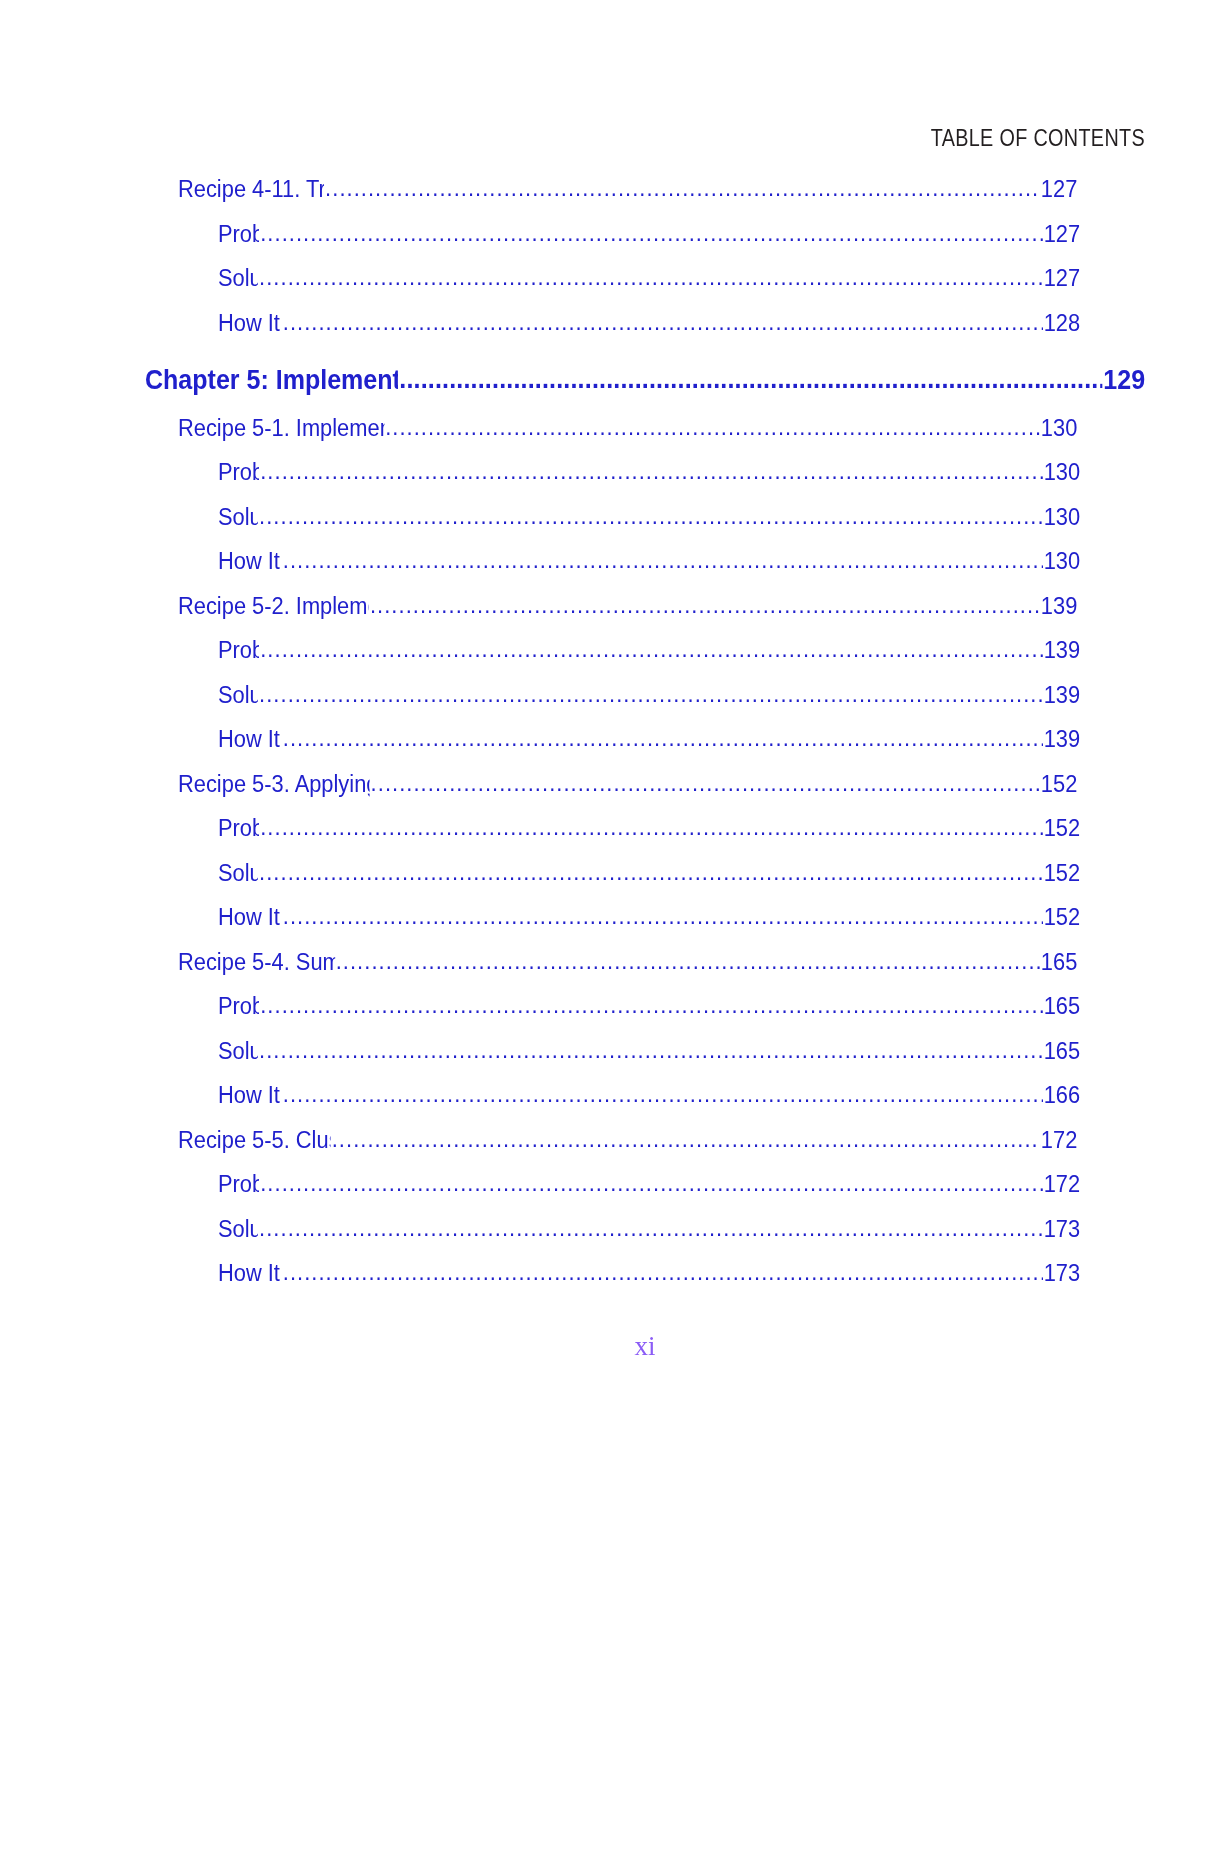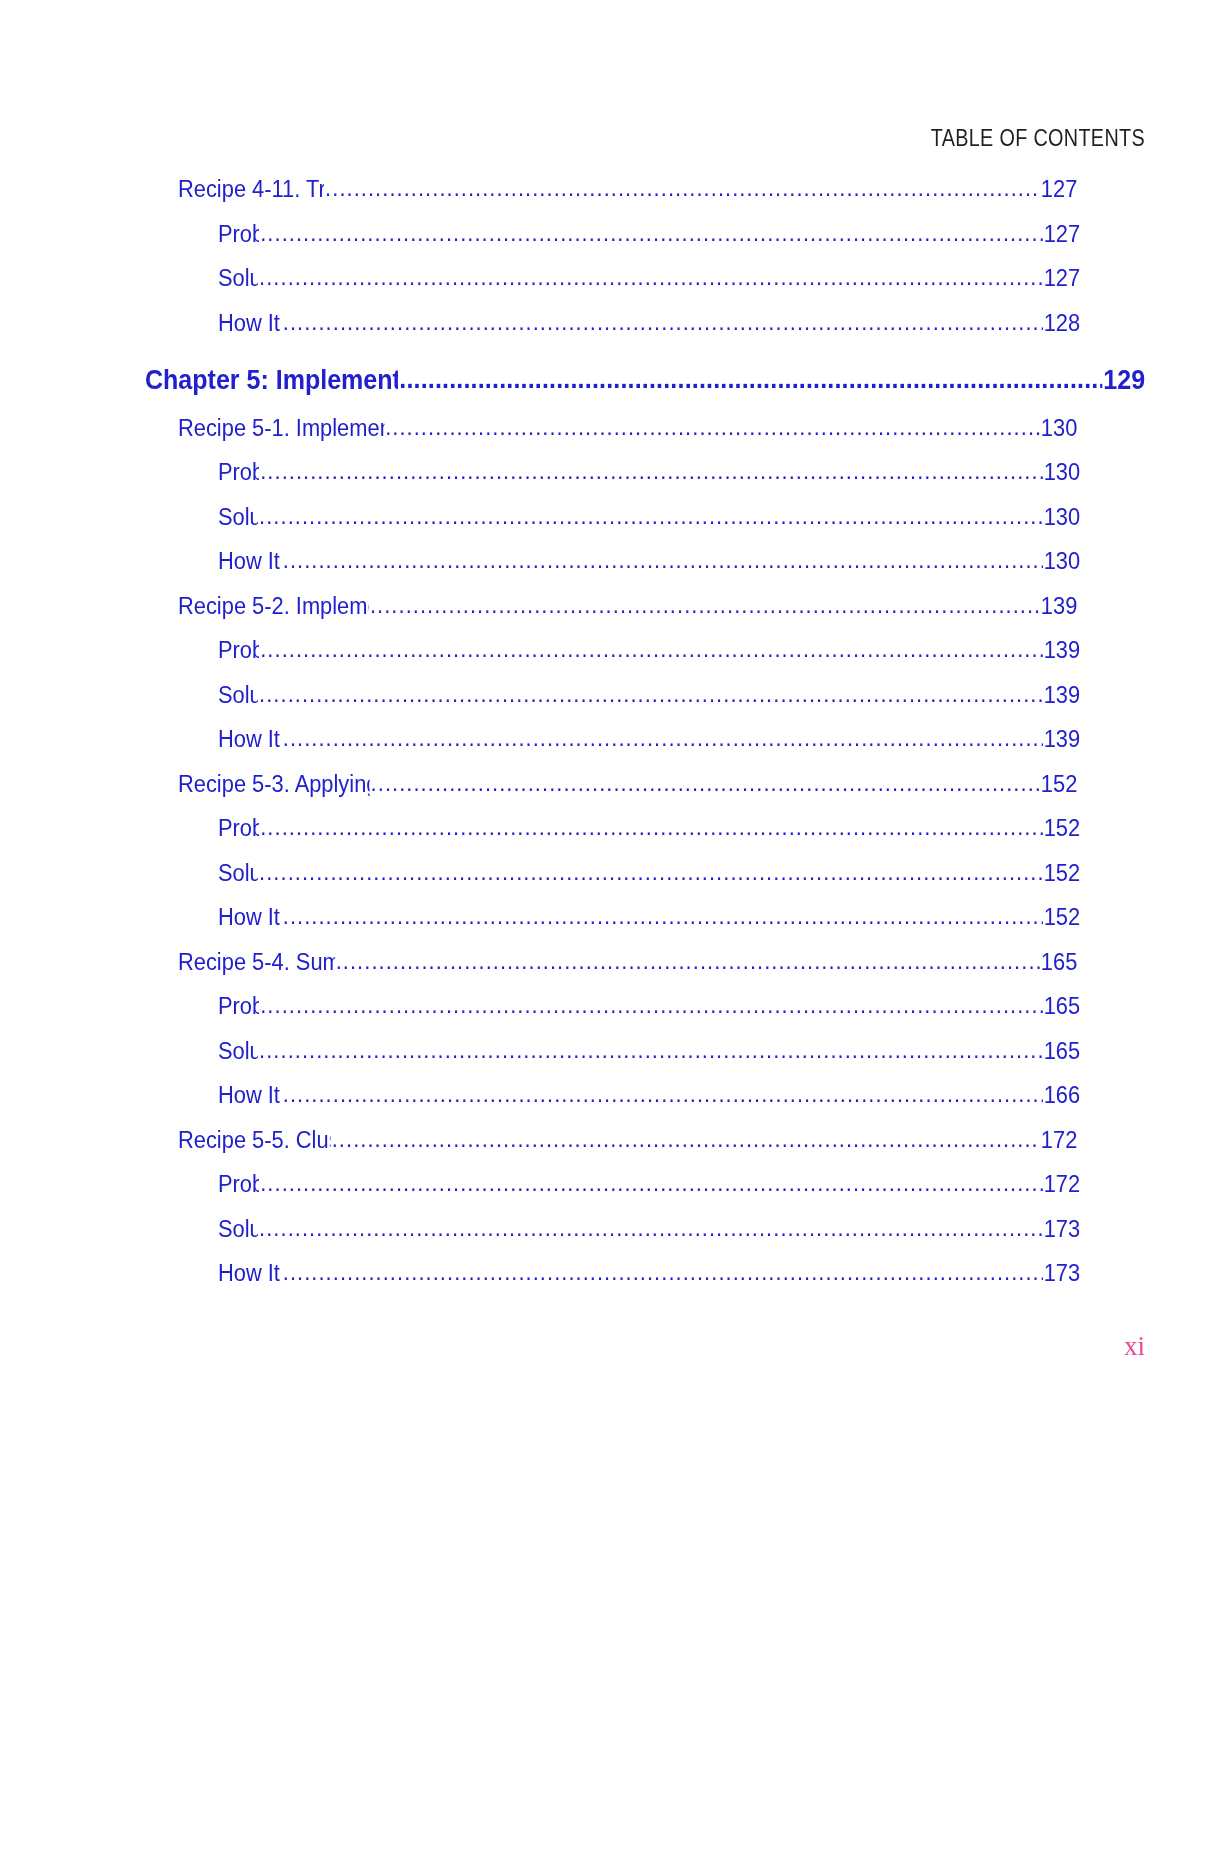--- a/index.html
+++ b/index.html
@@ -117,24 +117,24 @@
   }
 
   .toc-row:last-child { margin-bottom: 0; }
 
   
   .folio {
     position: absolute;
     bottom: 100px;
     left: 145px;
     right: 76px;
-    text-align: right;
+    text-align: center;
     font-family: "Liberation Serif", serif;
     font-size: 27px;
-    color: #ec4899;
+    color: #8b5cf6;
   }
 </style>
 </head>
 <body>
 
 <div class="page">
 
   <div class="running-head">TABLE OF CONTENTS</div>
 
   <div class="toc" id="toc-list">

